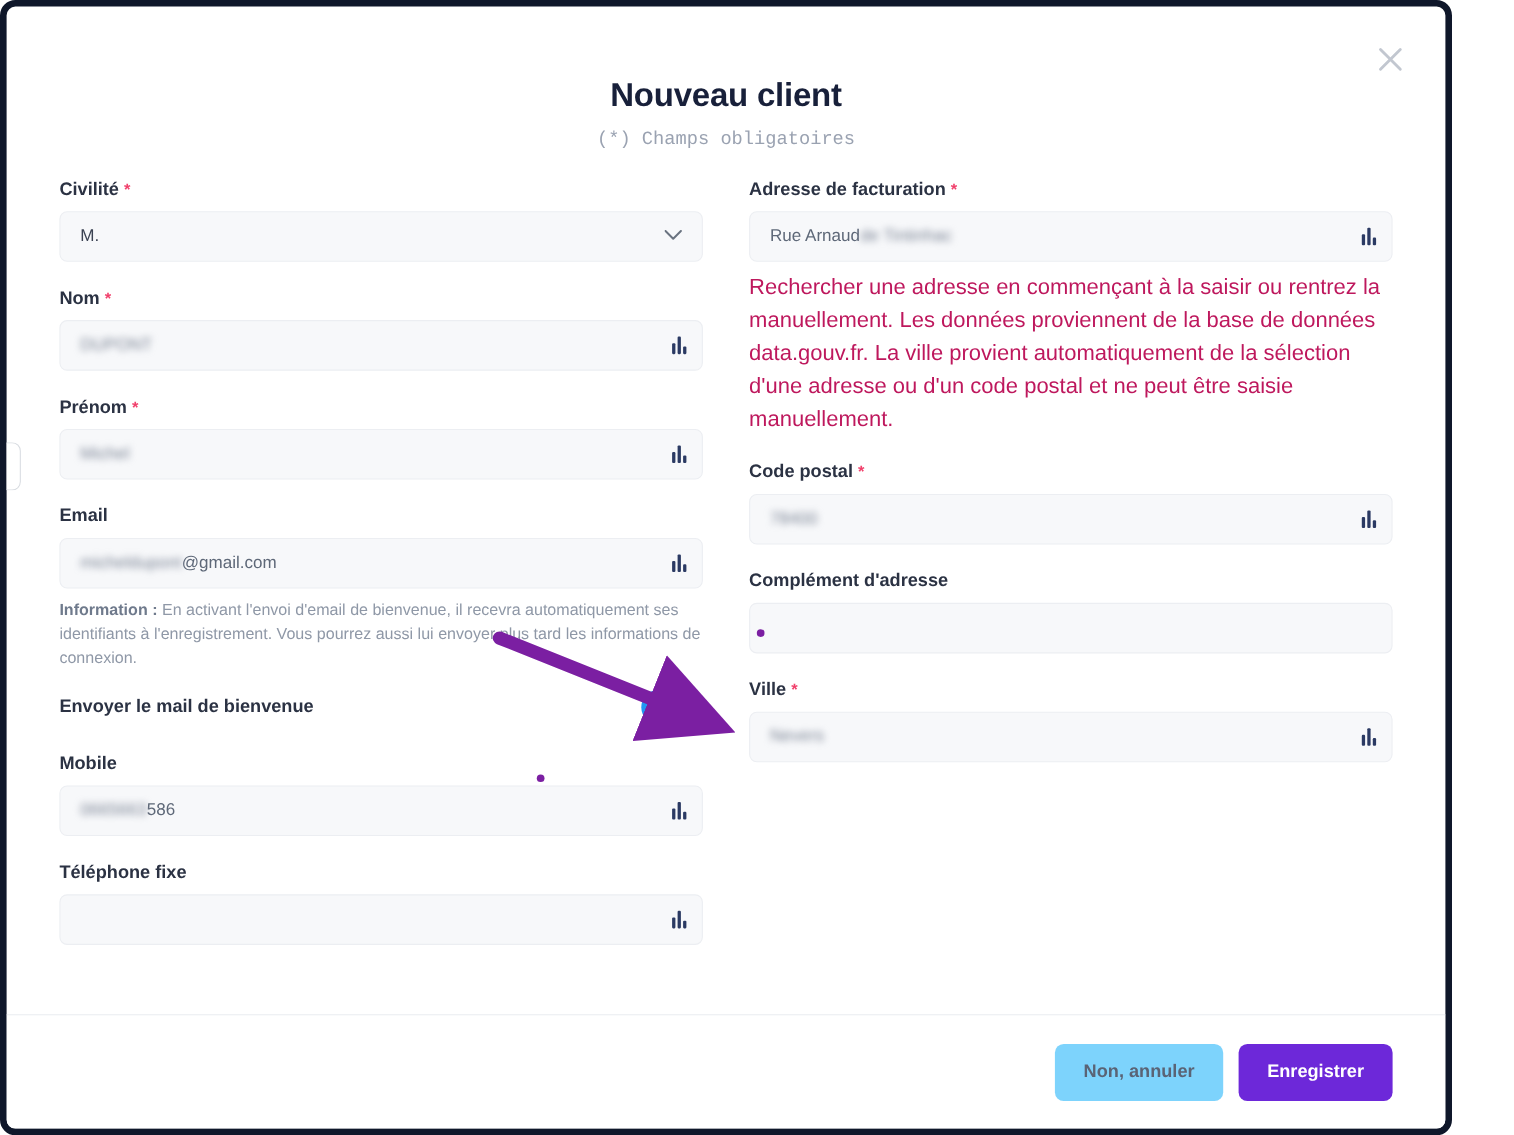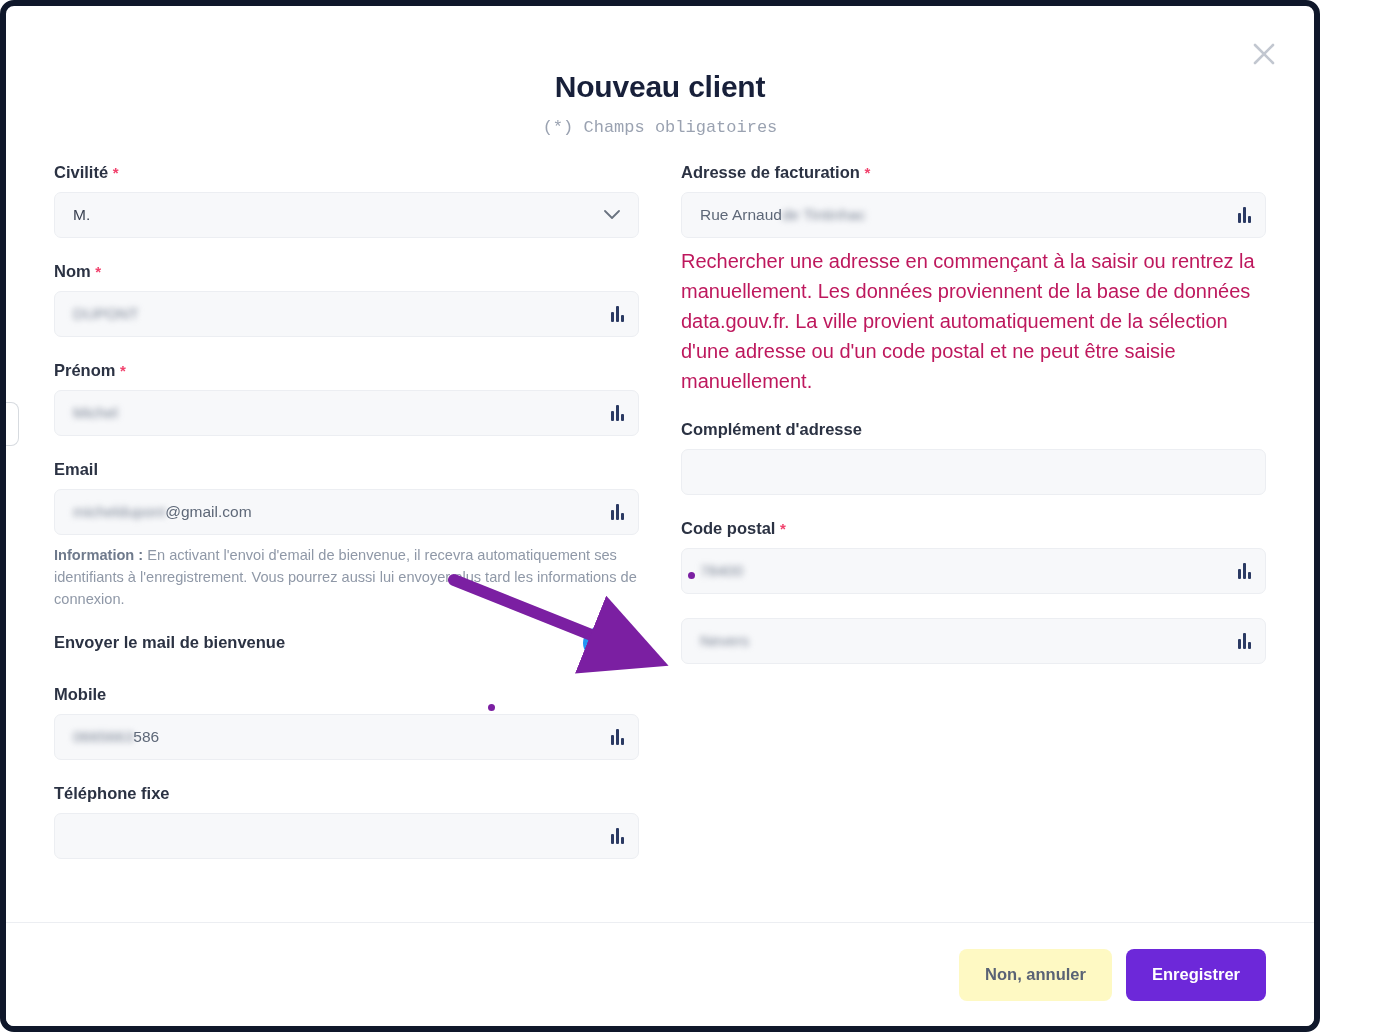--- a/index.html
+++ b/index.html
@@ -166,21 +166,21 @@
   .btn {
     height: 52px;
     border-radius: 8px;
     border: none;
     font-size: 16.5px;
     font-weight: 600;
     cursor: pointer;
     padding: 0 26px;
     font-family: "Liberation Sans", sans-serif;
   }
-  .btn-cancel { background: #fef9c3; color: #5a6375; }
+  .btn-cancel { background: #7dd3fc; color: #5a6375; }
   .btn-save { background: #6d28d9; color: #ffffff; }
 
   .side-nub {
     position: absolute;
     left: -1px; top: 396px;
     width: 14px; height: 44px;
     border: 1px solid #d7dbe0;
     border-left: none;
     border-radius: 0 8px 8px 0;
     background: #ffffff;
@@ -316,42 +316,46 @@
               <i></i>
               <i></i>
               <i></i>
             </span>
         </div>
       </div>
 
       <div class="helper">Rechercher une adresse en commençant à la saisir ou rentrez la manuellement. Les données proviennent de la base de données data.gouv.fr. La ville provient automatiquement de la sélection d'une adresse ou d'un code postal et ne peut être saisie manuellement.</div>
 
       <div class="field">
+        <label class="label">
+          <span>Code postal</span>
+          <span class="req">*</span>
+        </label>
+        <div class="input">
+          <span class="val blur">78400</span>
+          <span class="bars">
+              <i></i>
+              <i></i>
+              <i></i>
+            </span>
+        </div>
+      </div>
+
+      <div class="field">
         <label class="label">Complément d'adresse</label>
         <div class="input">
           <span class="val"></span>
         </div>
       </div>
 
       <div class="field">
         <label class="label">
-          <span>Code postal</span>
-          <span class="req">*</span>
-        </label>
-        <div class="input">
-          <span class="val blur">78400</span>
-          <span class="bars">
-              <i></i>
-              <i></i>
-              <i></i>
-            </span>
-        </div>
-      </div>
-
-      <div class="field">
+          <span>Ville</span>
+          <span class="req">*</span>
+        </label>
         <div class="input">
           <span class="val blur">Nevers</span>
           <span class="bars">
               <i></i>
               <i></i>
               <i></i>
             </span>
         </div>
       </div>
 

